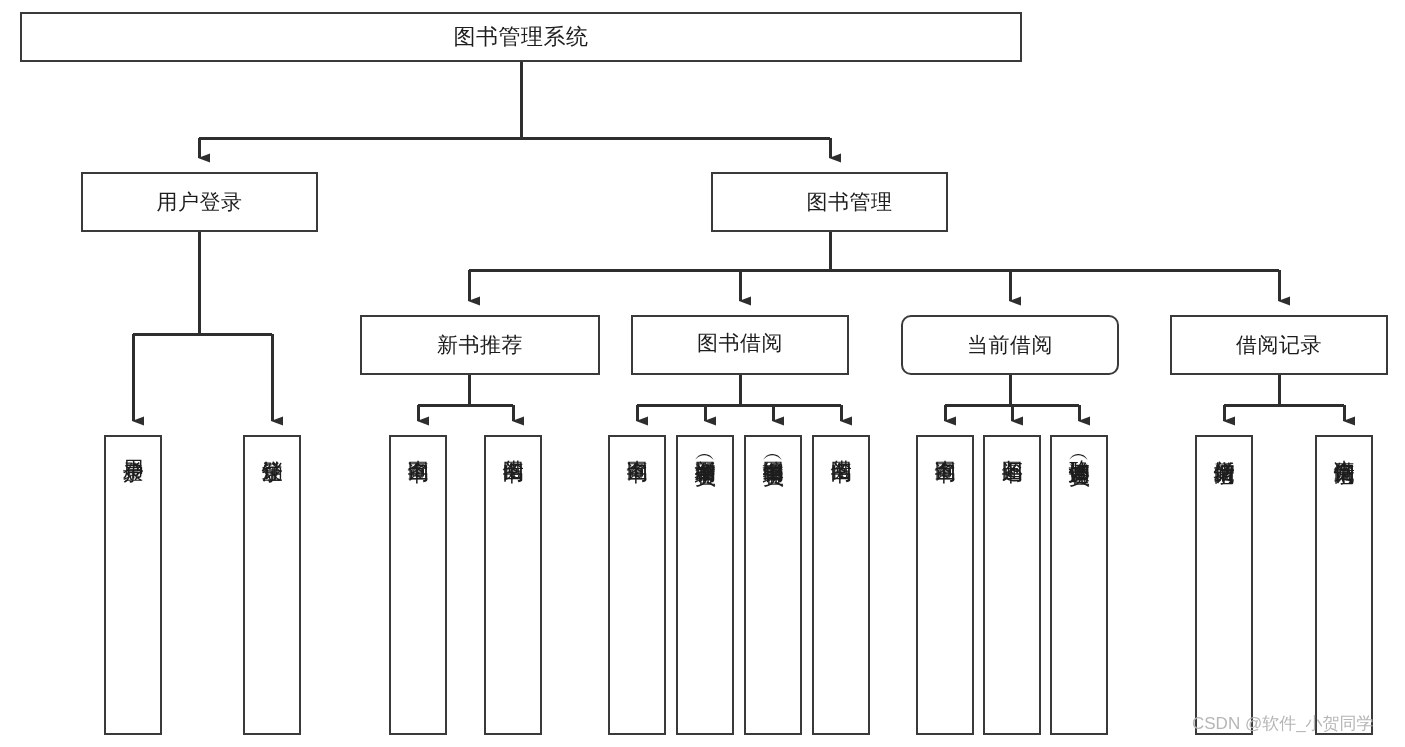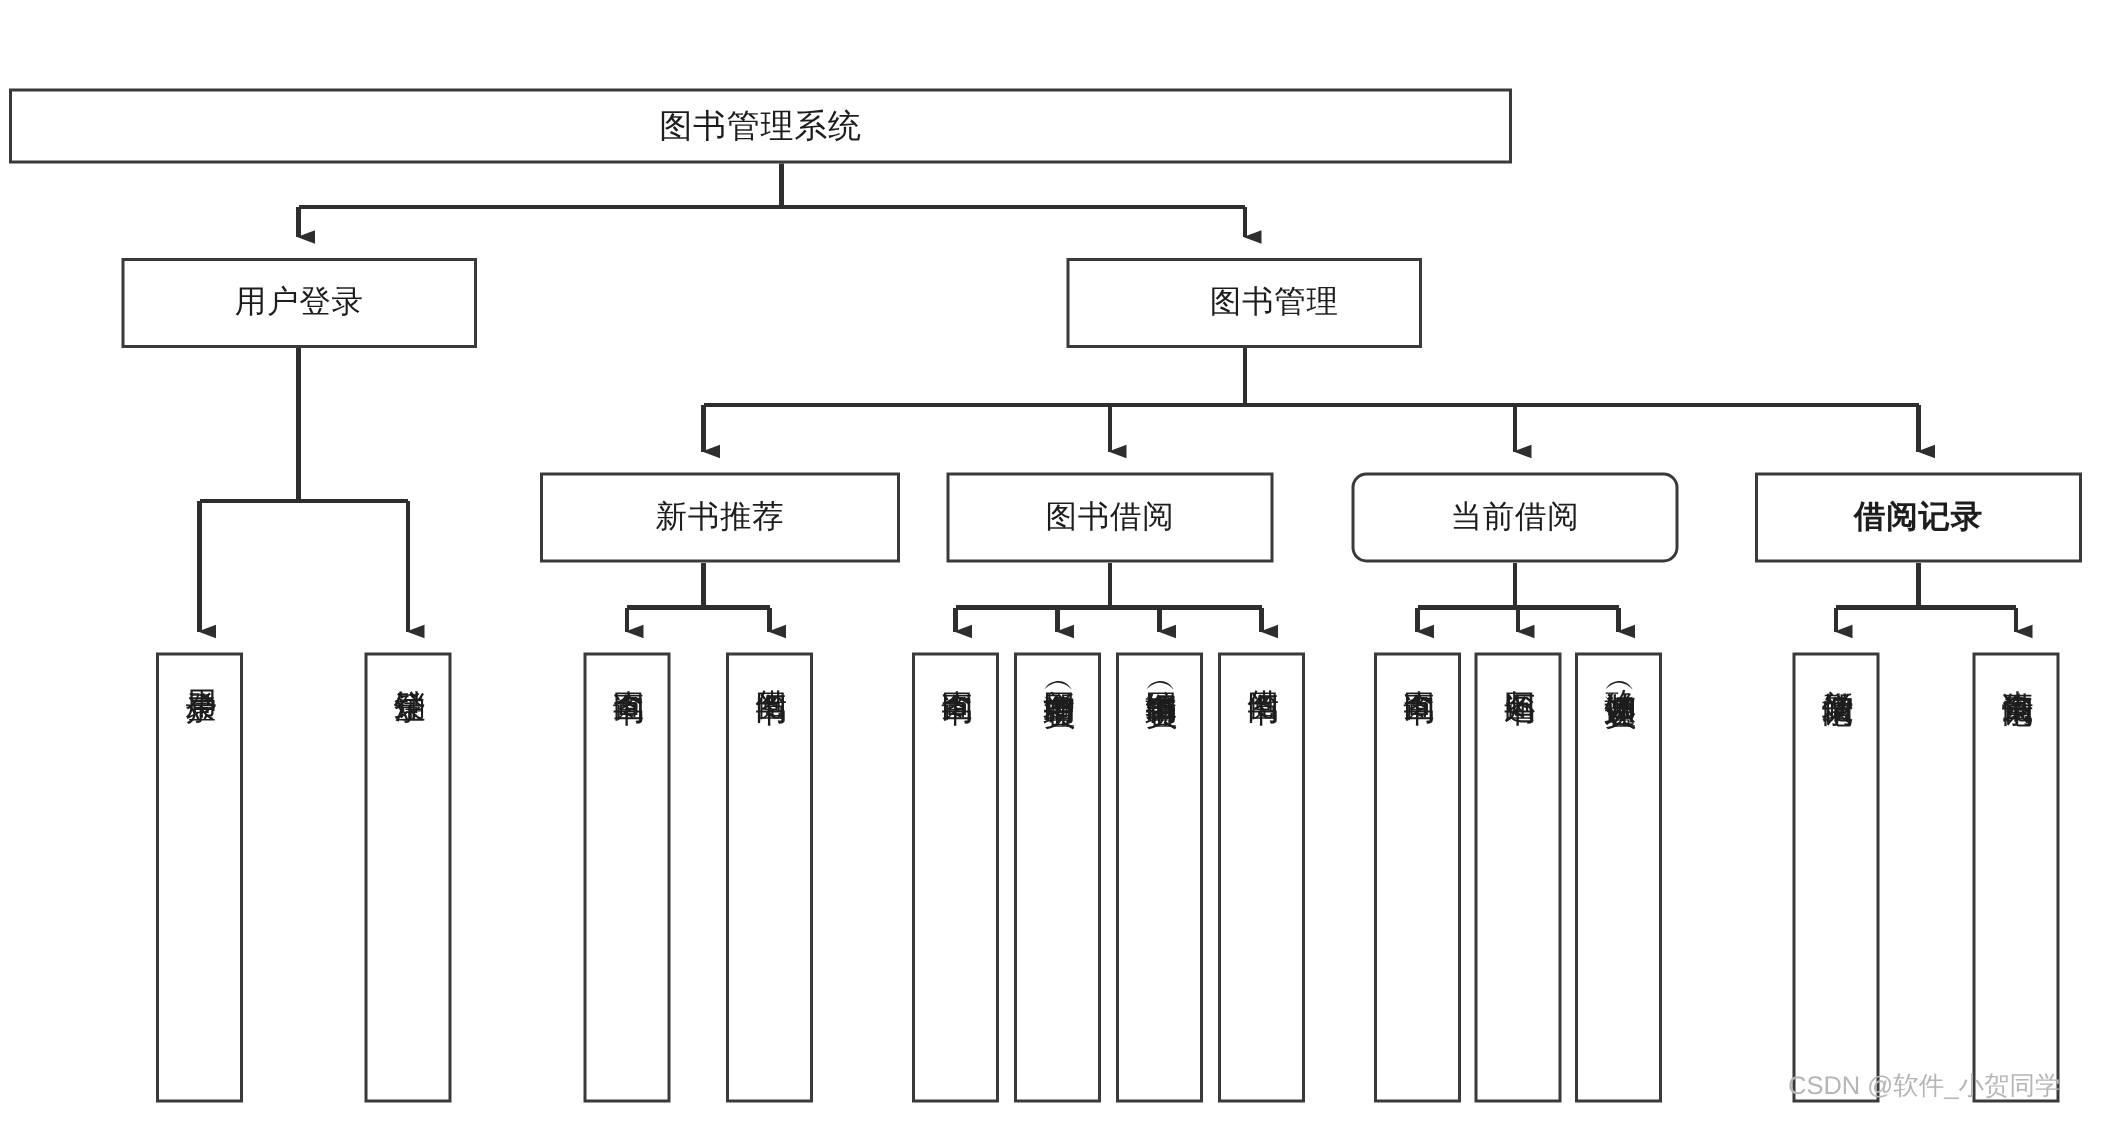--- a/index.html
+++ b/index.html
@@ -122,41 +122,41 @@
       <path d="M1012,405 L1012,421" marker-end="url(#arrowhead)"></path>
       <path d="M1079,405 L1079,421" marker-end="url(#arrowhead)"></path>
 
       <path d="M1279,375 L1279,405"></path>
       <path d="M1224,405 L1344,405"></path>
       <path d="M1224,405 L1224,421" marker-end="url(#arrowhead)"></path>
       <path d="M1344,405 L1344,421" marker-end="url(#arrowhead)"></path>
     </g>
   </svg>
 
-  <div class="node horizontal root" style="left:6px; top:12px; width:1002px; height:50px;margin-top:47px;">
+  <div class="node horizontal root" style="left:20px; top:12px; width:1002px; height:50px;">
     <span class="node-label">图书管理系统</span>
   </div>
 
   <div class="node horizontal" style="left:81px; top:172px; width:237px; height:60px;">
     <span class="node-label">用户登录</span>
   </div>
   <div class="node horizontal" style="left:711px; top:172px; width:237px; height:60px;padding-left:40px;">
     <span class="node-label">图书管理</span>
   </div>
 
   <div class="node horizontal" style="left:360px; top:315px; width:240px; height:60px;">
     <span class="node-label">新书推荐</span>
   </div>
-  <div class="node horizontal" style="left:631px; top:315px; width:218px; height:60px;">
+  <div class="node horizontal" style="left:631px; top:315px; width:218px; height:60px;font-family:Liberation Mono, monospace;">
     <span class="node-label">图书借阅</span>
   </div>
   <div class="node horizontal" style="left:901px; top:315px; width:218px; height:60px;border-radius:10px;">
     <span class="node-label">当前借阅</span>
   </div>
-  <div class="node horizontal" style="left:1170px; top:315px; width:218px; height:60px;font-weight:bold;">
+  <div class="node horizontal" style="left:1170px; top:315px; width:218px; height:60px;">
     <span class="node-label">借阅记录</span>
   </div>
 
   <div class="node vertical" style="left:104px; top:435px; width:58px; height:300px;">
     <span class="node-label">用户登录</span>
   </div>
   <div class="node vertical" style="left:243px; top:435px; width:58px; height:300px;">
     <span class="node-label">注销登录</span>
   </div>
 

